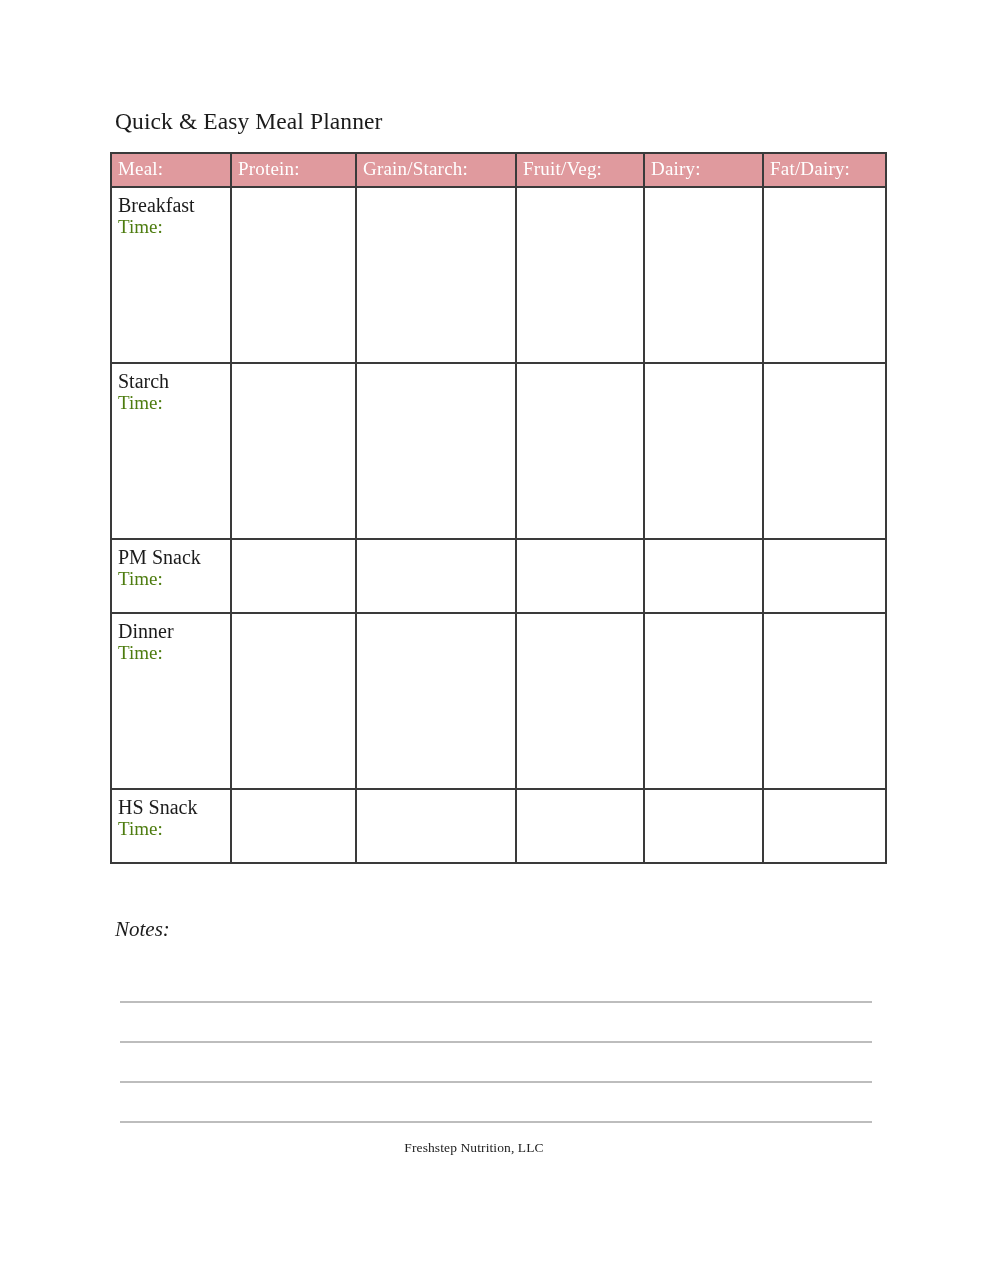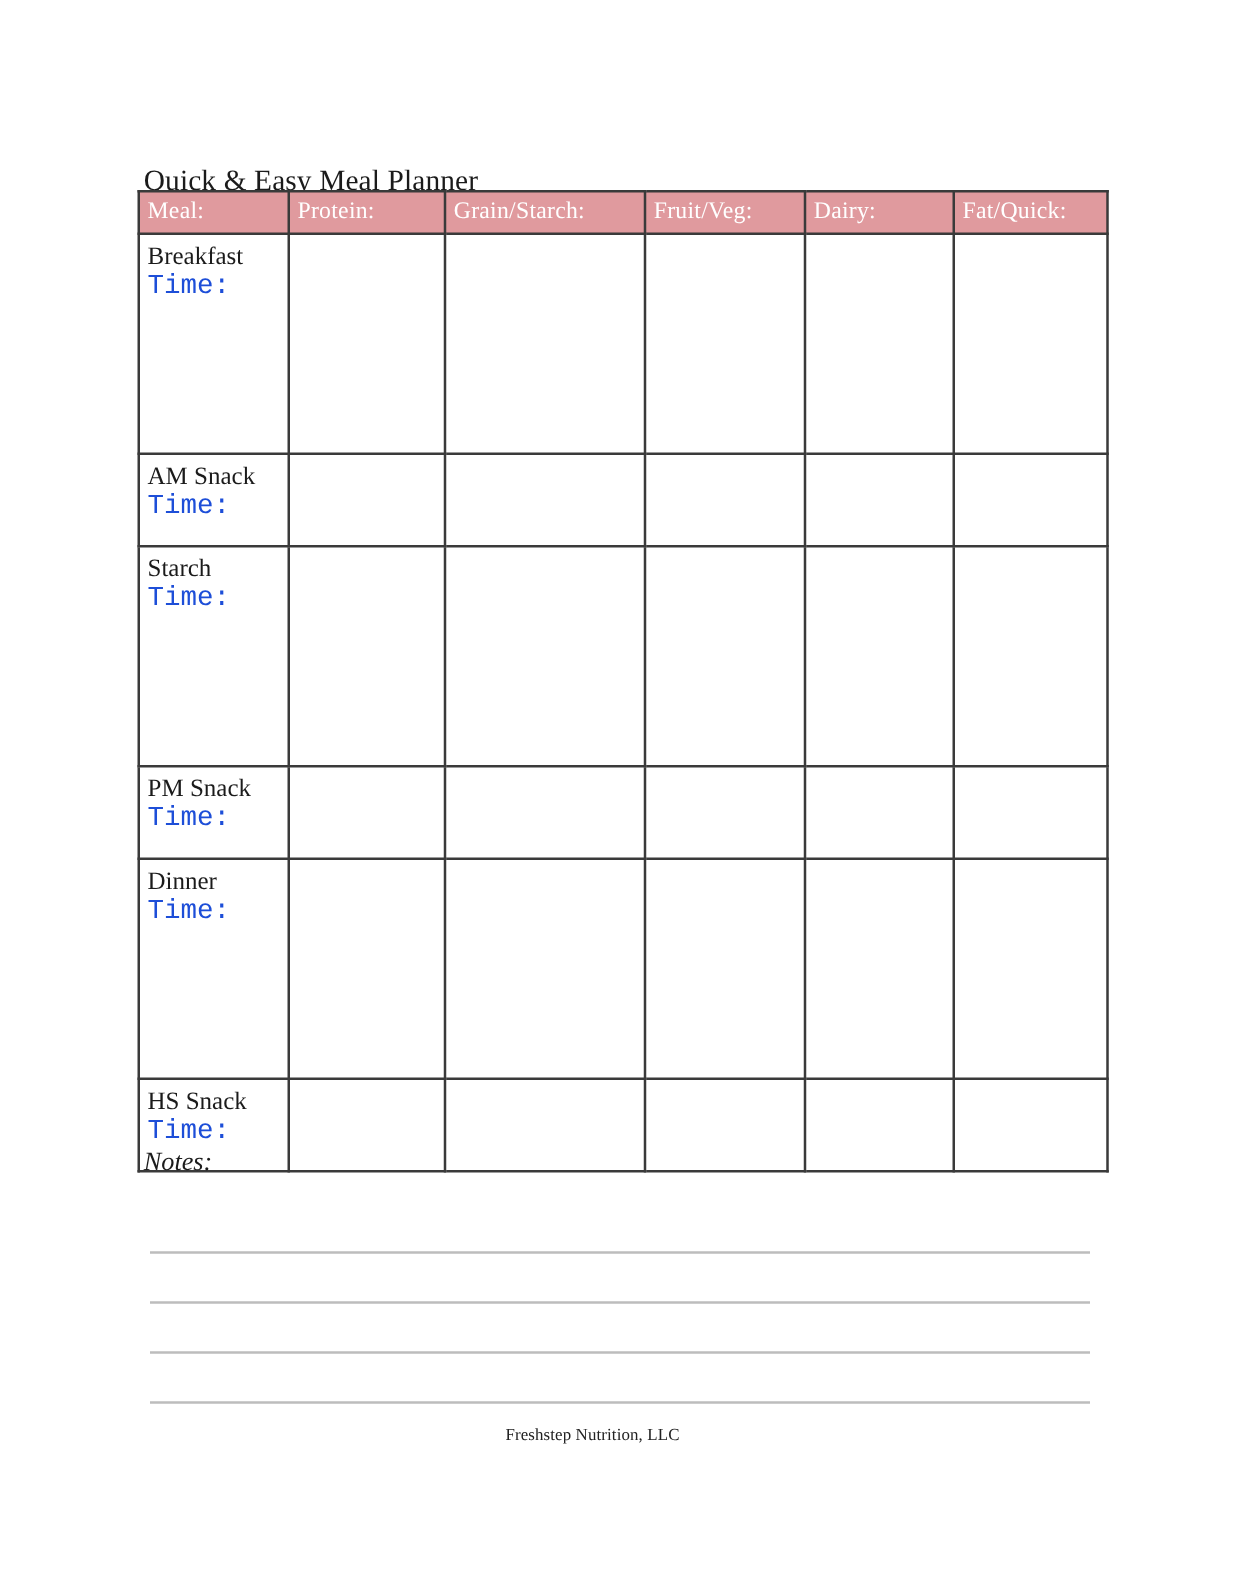--- a/index.html
+++ b/index.html
@@ -28,21 +28,20 @@
   
   .doc-title {
     position: absolute;
     left: 115px;
     top: 108px;
     font-size: 23.5px;
     line-height: 1.15;
     letter-spacing: 0.1px;
     color: #1b1b1b;
     white-space: nowrap;
-    margin-top: 24px;
   }
 
   
   .planner-table {
     position: absolute;
     left: 110px;
     top: 152px;
     width: 775px;
     border-collapse: collapse;
     table-layout: fixed;
@@ -81,25 +80,24 @@
   }
   .meal-name {
     display: block;
     font-size: 20px;
     line-height: 1.12;
     color: #1b1b1b;
     white-space: nowrap;
   }
   .meal-time {
     display: block;
-    font-size: 22px;
+    font-size: 19px;
     line-height: 1.2;
-    color: #1d4ed8;
-    white-space: nowrap;
-    font-family: Liberation Mono, monospace;
+    color: #4d7c0f;
+    white-space: nowrap;
   }
 
   .row-tall  { height: 176px; }
   .row-short { height: 74px; }
 
   
   .notes-label {
     position: absolute;
     left: 115px;
     top: 917px;
@@ -149,48 +147,37 @@
       <col class="col-dairy">
       <col class="col-fat">
     </colgroup>
     <thead>
       <tr>
         <th>Meal:</th>
         <th>Protein:</th>
         <th>Grain/Starch:</th>
         <th>Fruit/Veg:</th>
         <th>Dairy:</th>
-        <th>Fat/Quick:</th>
+        <th>Fat/Dairy:</th>
       </tr>
     </thead>
     <tbody>
 
       <tr class="row-tall">
         <td class="meal-cell">
           <span class="meal-name">Breakfast</span>
           <span class="meal-time">Time:</span>
         </td>
         <td></td>
         <td></td>
         <td></td>
         <td></td>
         <td></td>
       </tr>
 
-      <tr class="row-short">
-        <td class="meal-cell">
-          <span class="meal-name">AM Snack</span>
-          <span class="meal-time">Time:</span>
-        </td>
-        <td></td>
-        <td></td>
-        <td></td>
-        <td></td>
-        <td></td>
-      </tr>
 
       <tr class="row-tall">
         <td class="meal-cell">
           <span class="meal-name">Starch</span>
           <span class="meal-time">Time:</span>
         </td>
         <td></td>
         <td></td>
         <td></td>
         <td></td>

